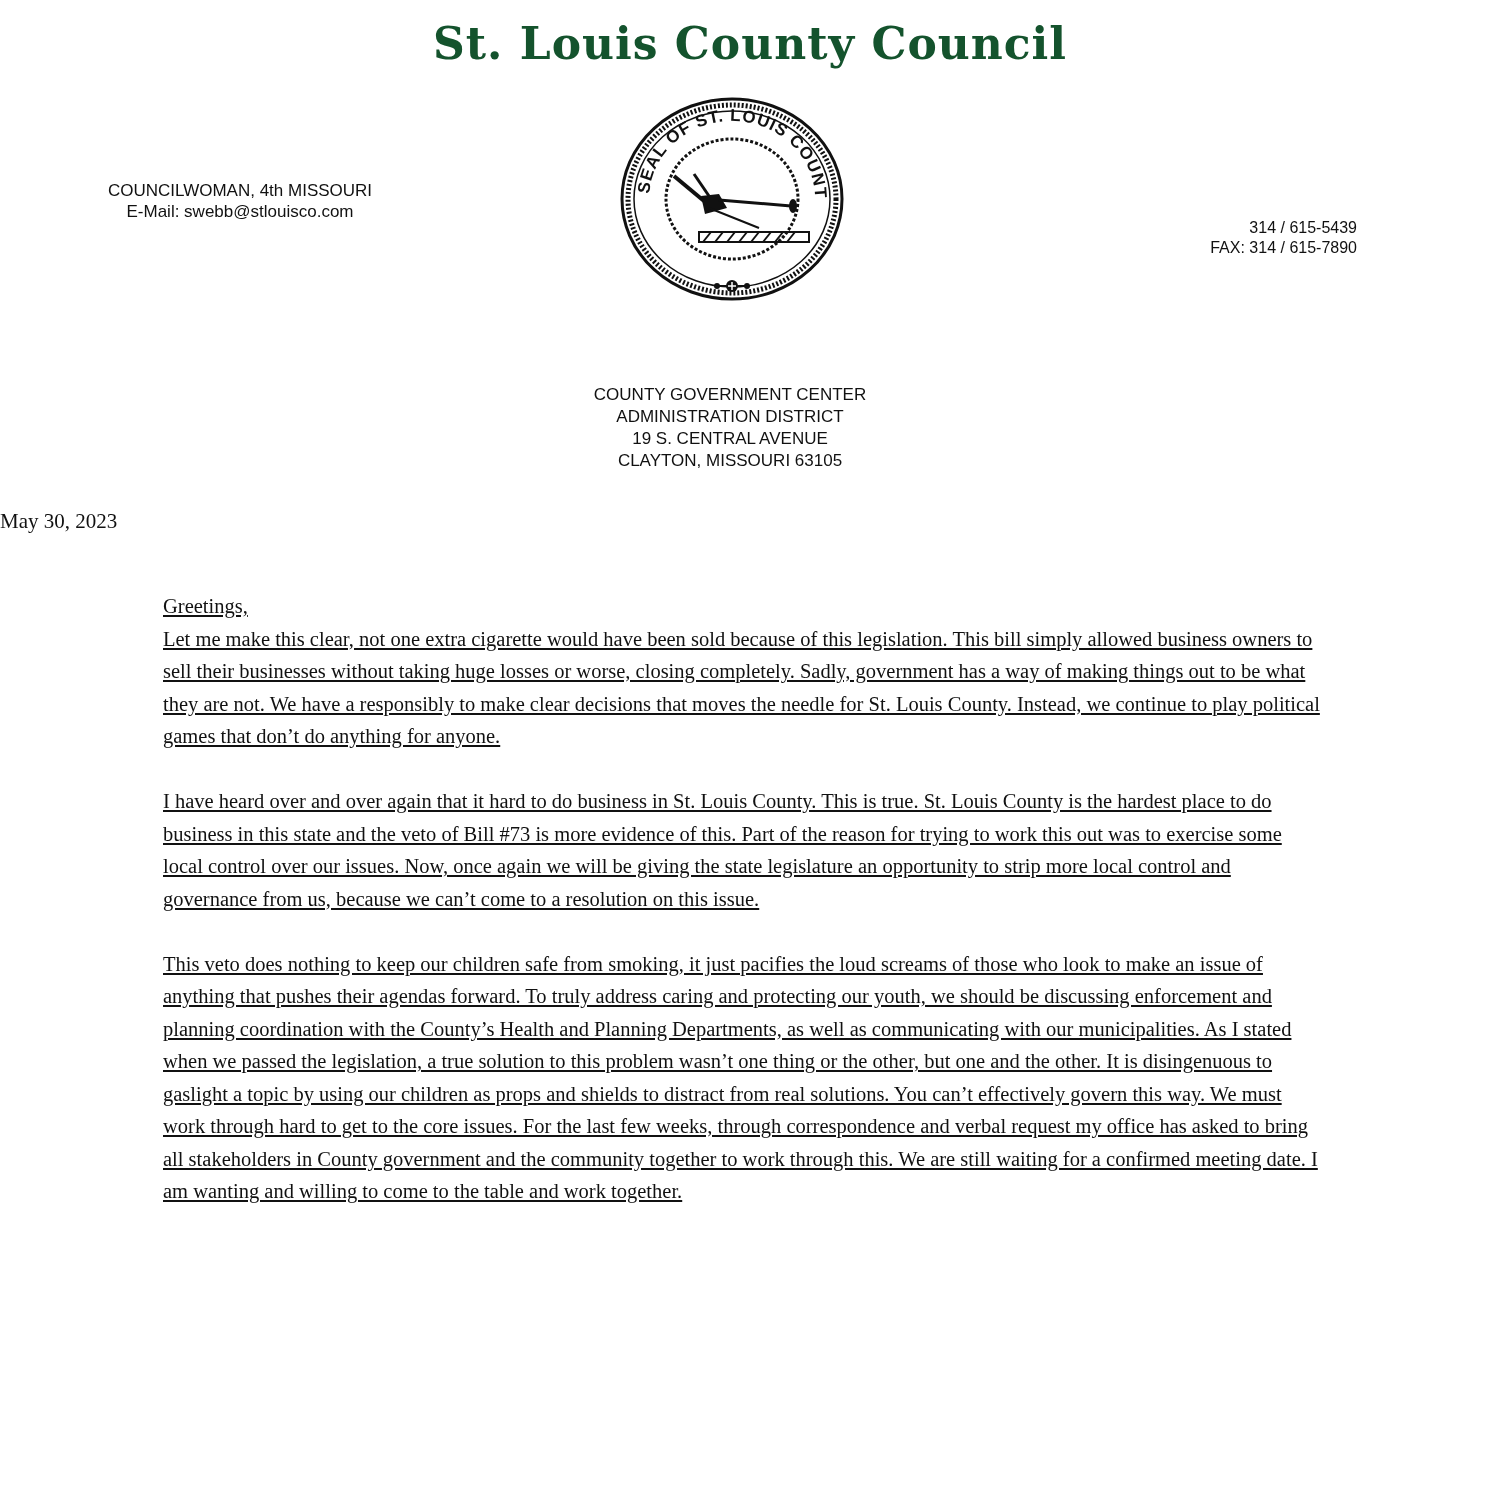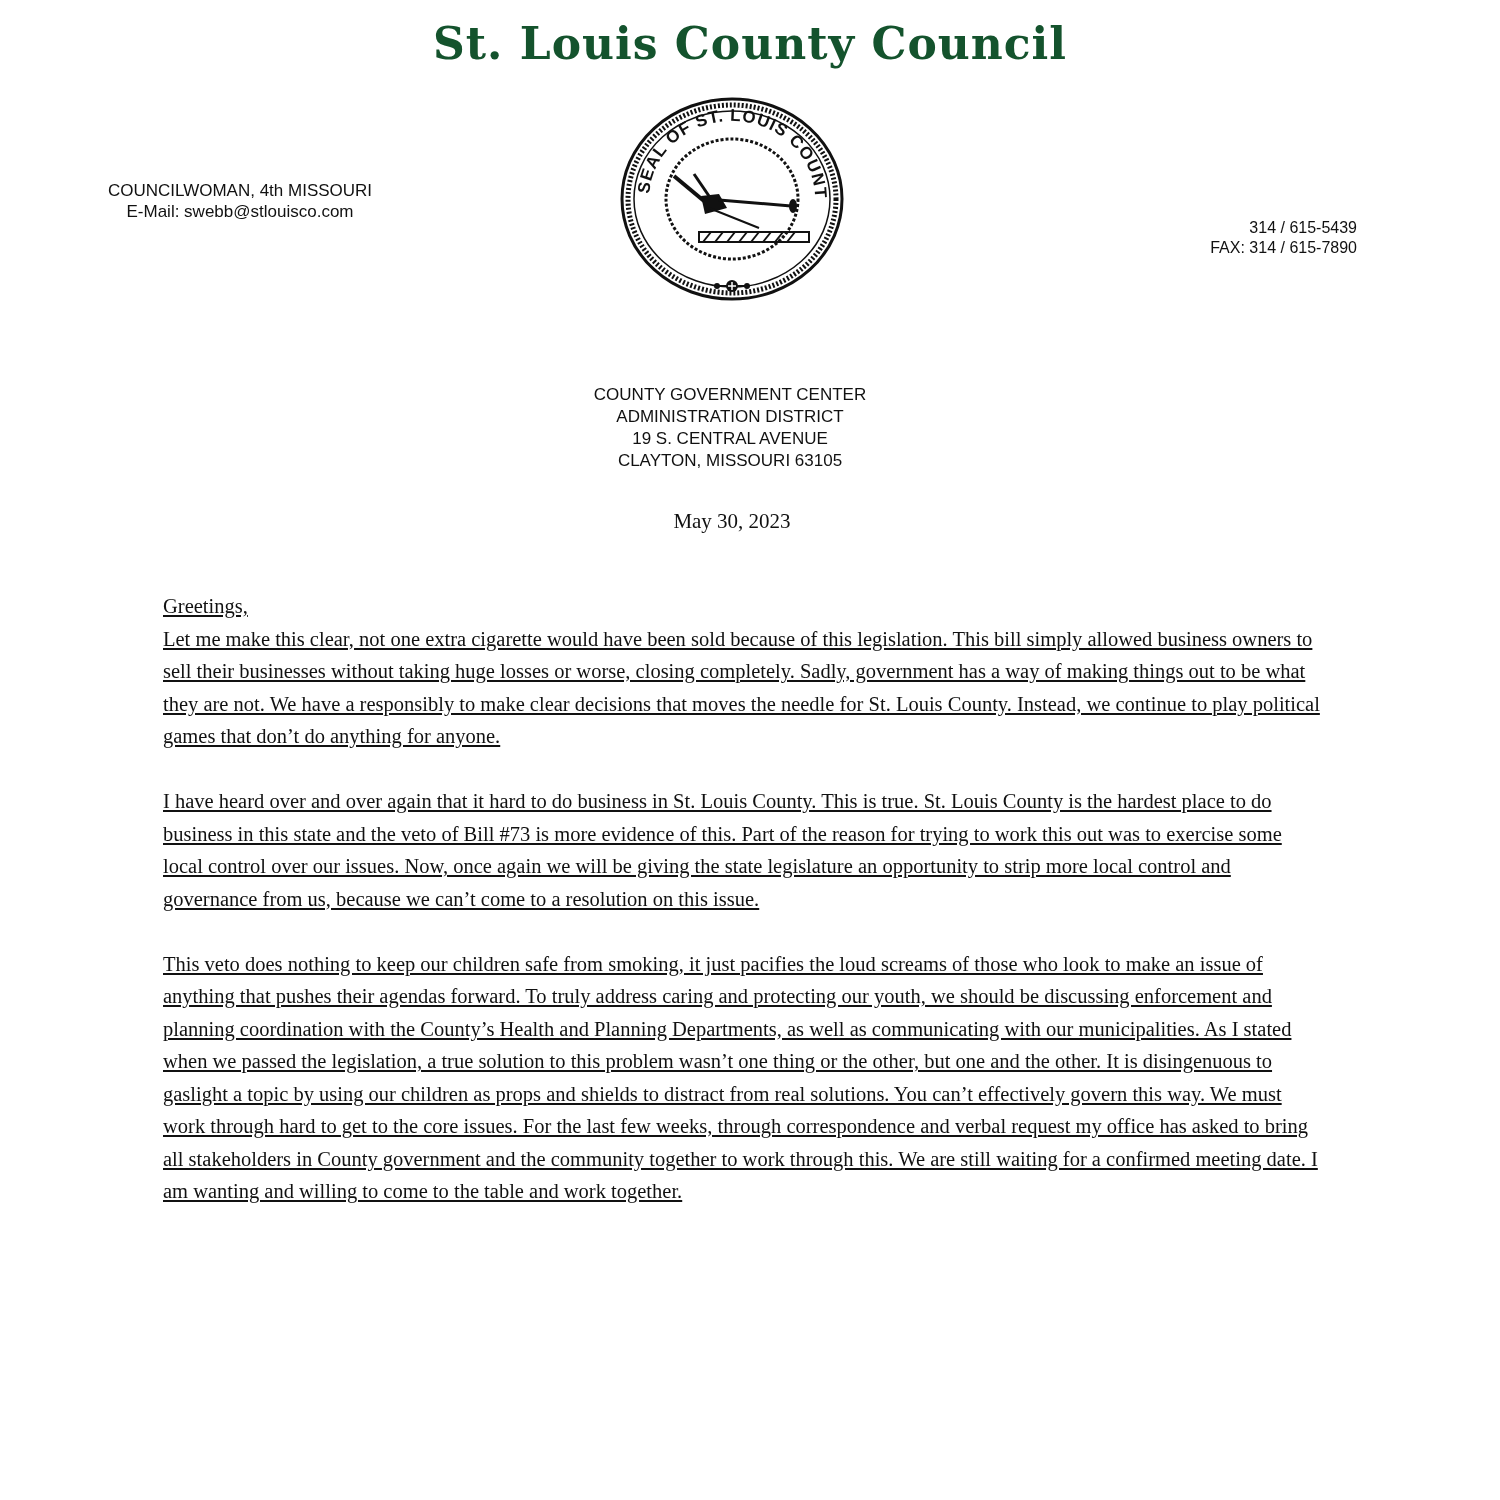--- a/index.html
+++ b/index.html
@@ -10,21 +10,21 @@
     font-family: "DejaVu Serif", serif; font-weight: bold; font-size: 44px;
     letter-spacing: 1px; color: #14532d;
   }
   .member-block { left: 70px; top: 180px; width: 340px; text-align: center; font-family: "Liberation Sans", sans-serif; }
   .member-name { font-family: "DejaVu Serif", serif; font-weight: bold; font-size: 26px; line-height: 30px; }
   .member-role { font-size: 17px; line-height: 21px; }
   .member-email { font-size: 17px; line-height: 21px; }
   .phone-block { left: 1150px; top: 174px; width: 207px; text-align: right; font-family: "Liberation Sans", sans-serif; font-size: 16px; line-height: 20px; margin-top: 44px; }
   .seal { left: 619px; top: 96px; width: 226px; height: 206px; }
   .address-block { left: 530px; top: 336px; width: 400px; text-align: center; font-family: "Liberation Sans", sans-serif; font-size: 17px; line-height: 22px; margin-top: 48px; }
-  .date { left: 0; width: 1464px; top: 509px; text-align: center; font-family: "Liberation Serif", serif; font-size: 21px; }
+  .date { left: 0; width: 1464px; top: 509px; font-family: "Liberation Serif", serif; font-size: 21px; }
   .letter { left: 163px; top: 590px; width: 1160px; font-family: "Liberation Serif", serif; font-size: 20.5px; line-height: 32.5px; }
   .letter p { margin: 0 0 32.5px 0; text-decoration: underline; }
   .letter .greeting { margin: 0; }
 </style>
 </head>
 <body>
 
 <div class="abs council-title">St. Louis County Council</div>
 
 <div class="abs member-block">

